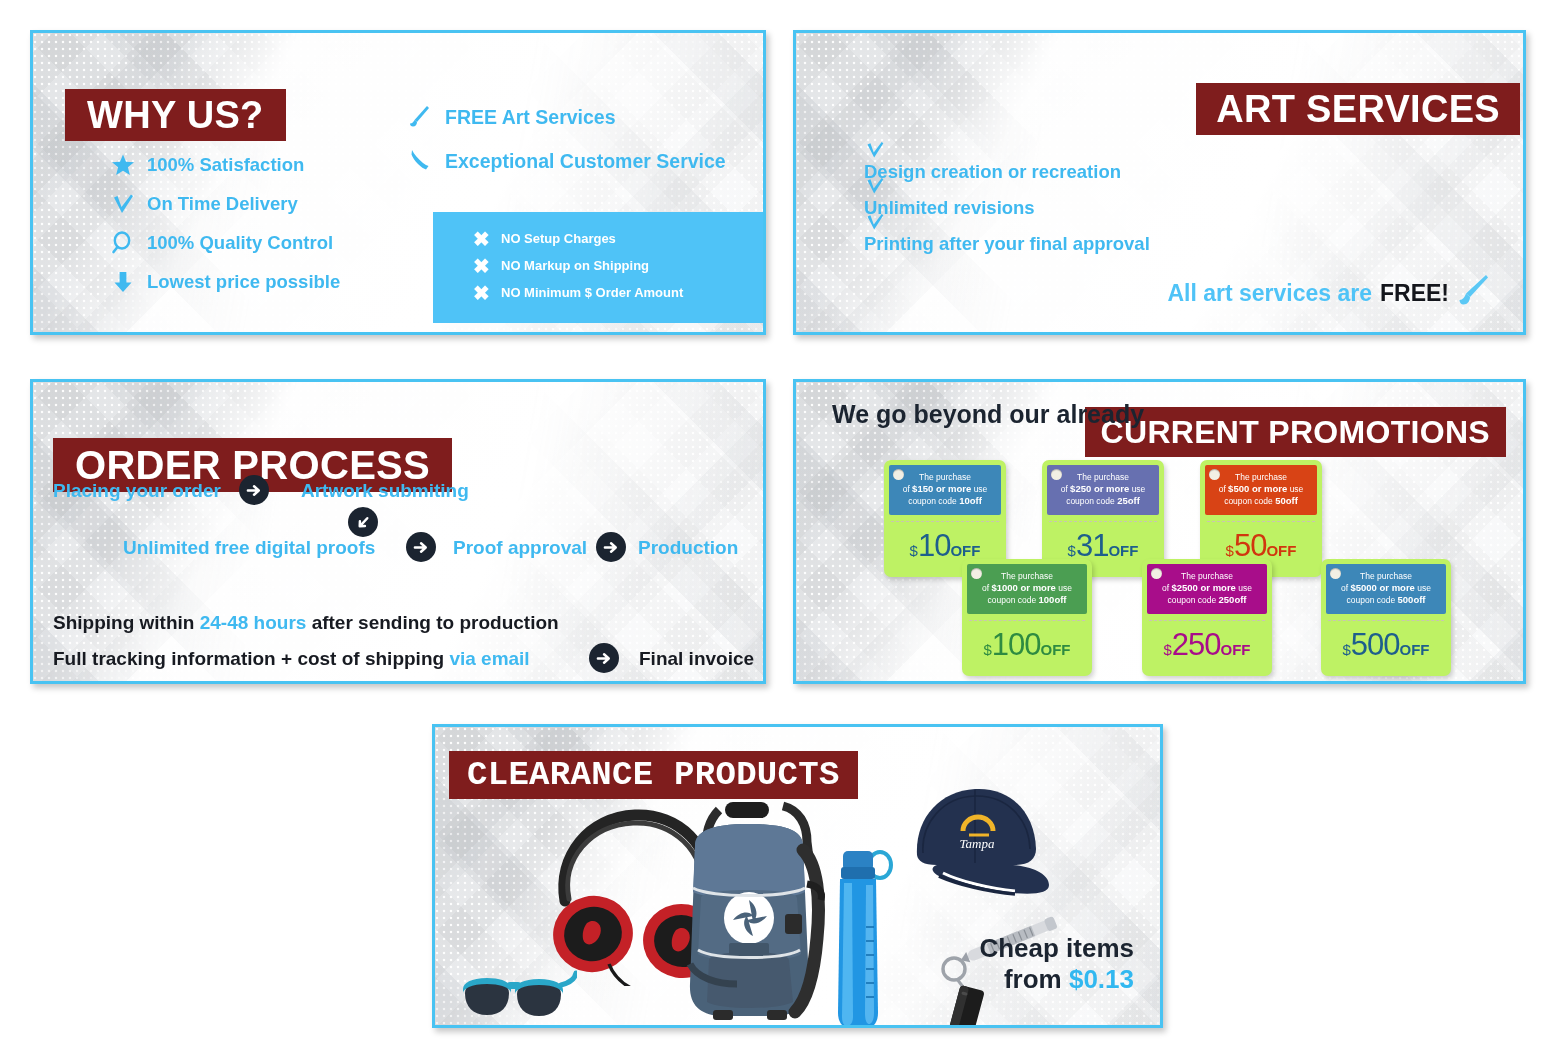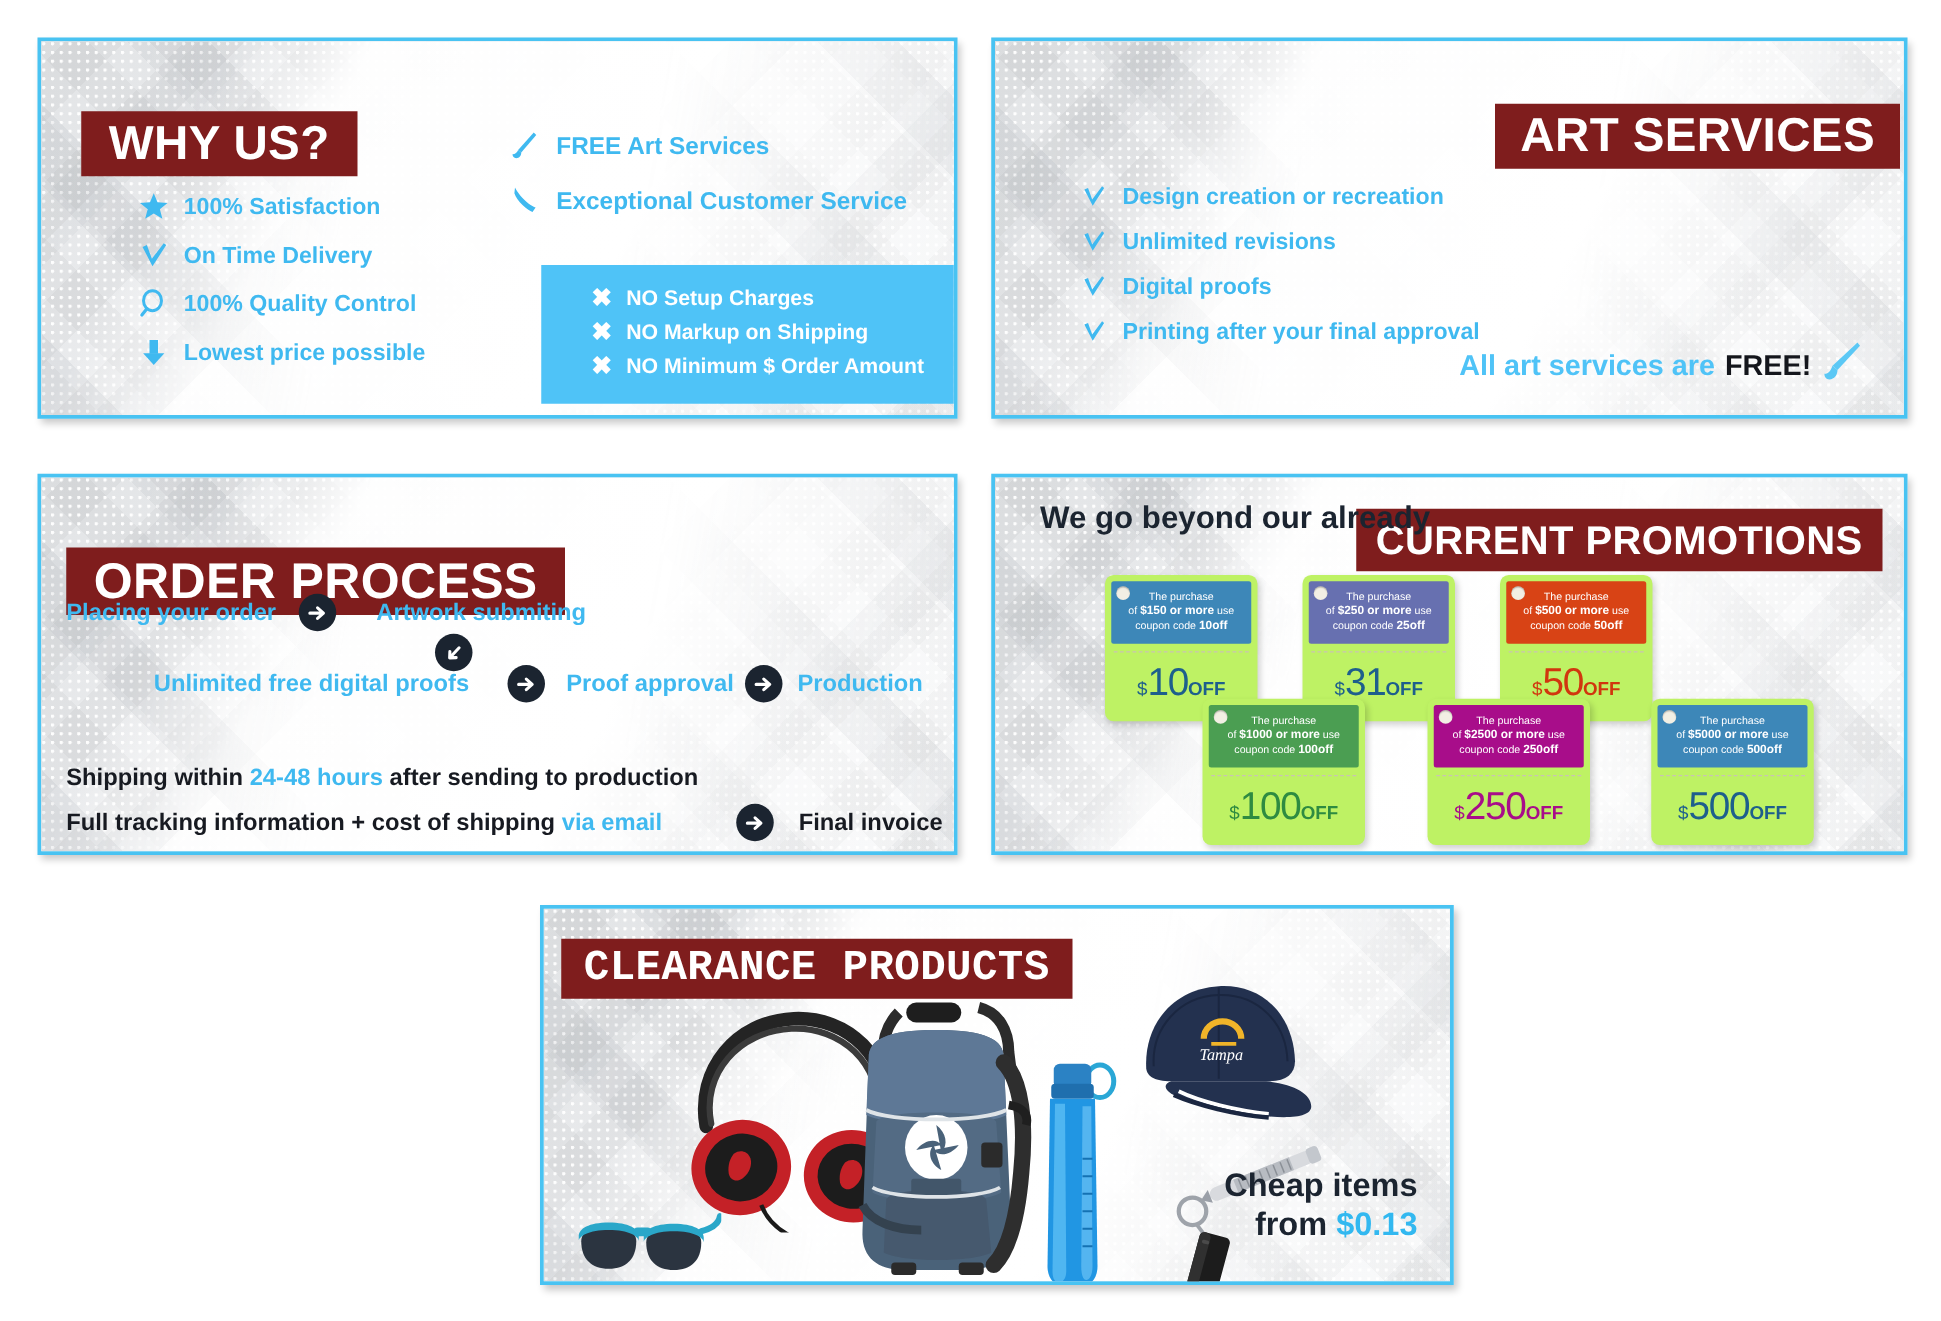--- a/index.html
+++ b/index.html
@@ -80,26 +80,26 @@
   .feat-row { display: flex; align-items: center; height: 44px; }
   .feat-row .ico { width: 34px; display: flex; justify-content: center; }
   .feat-row .lbl { color: #3fb9f0; font-size: 19.5px; font-weight: bold; margin-left: 8px; }
 
   .no-box {
     position: absolute; left: 400px; top: 179px; width: 332px; height: 111px;
     background: #4fc3f7; padding: 13px 0 0 40px;
   }
   .no-row { display: flex; align-items: center; height: 27px; }
   .no-row .xm { width: 28px; color: #fff; font-size: 20px; font-weight: 900; text-align: left; }
-  .no-row .lbl { color: #fff; font-size: 17px; font-weight: bold; }
+  .no-row .lbl { color: #fff; font-size: 13px; font-weight: bold; }
 
   
   #chip-art { right: 3px; top: 50px; height: 52px; padding: 0 20px; font-size: 38px; }
   .art-list { position: absolute; left: 62px; top: 106px; }
-  .art-row { display: flex; align-items: center; height: 36px; }
+  .art-row { display: flex; align-items: flex-start; height: 36px; flex-direction: column; }
   .art-row .ico { width: 34px; display: flex; justify-content: center; }
   .art-row .lbl { color: #3fb9f0; font-size: 18.5px; font-weight: bold; margin-left: 6px; }
 
   .art-free {
     position: absolute; right: 34px; bottom: 20px;
     display: flex; align-items: center; gap: 8px;
   }
   .art-free .t1 { color: #4fc3f7; font-size: 23px; font-weight: bold; }
   .art-free .t2 { color: #14161c; font-size: 23px; font-weight: 900; }
 
@@ -259,28 +259,20 @@
           </span>
           <span class="lbl">Design creation or recreation</span>
         </div>
         <div class="art-row">
           <span class="ico">
             <svg width="20" height="22" viewBox="0 0 24 24">
                 <path d="M3 5.5 L6.5 4 L10.5 15 L20 2.5 L22 4 L11 21 Z" fill="#3fb9f0"></path>
               </svg>
           </span>
           <span class="lbl">Unlimited revisions</span>
-        </div>
-        <div class="art-row">
-          <span class="ico">
-            <svg width="20" height="22" viewBox="0 0 24 24">
-                <path d="M3 5.5 L6.5 4 L10.5 15 L20 2.5 L22 4 L11 21 Z" fill="#3fb9f0"></path>
-              </svg>
-          </span>
-          <span class="lbl">Digital proofs</span>
         </div>
         <div class="art-row">
           <span class="ico">
             <svg width="20" height="22" viewBox="0 0 24 24">
                 <path d="M3 5.5 L6.5 4 L10.5 15 L20 2.5 L22 4 L11 21 Z" fill="#3fb9f0"></path>
               </svg>
           </span>
           <span class="lbl">Printing after your final approval</span>
         </div>
       </div>

